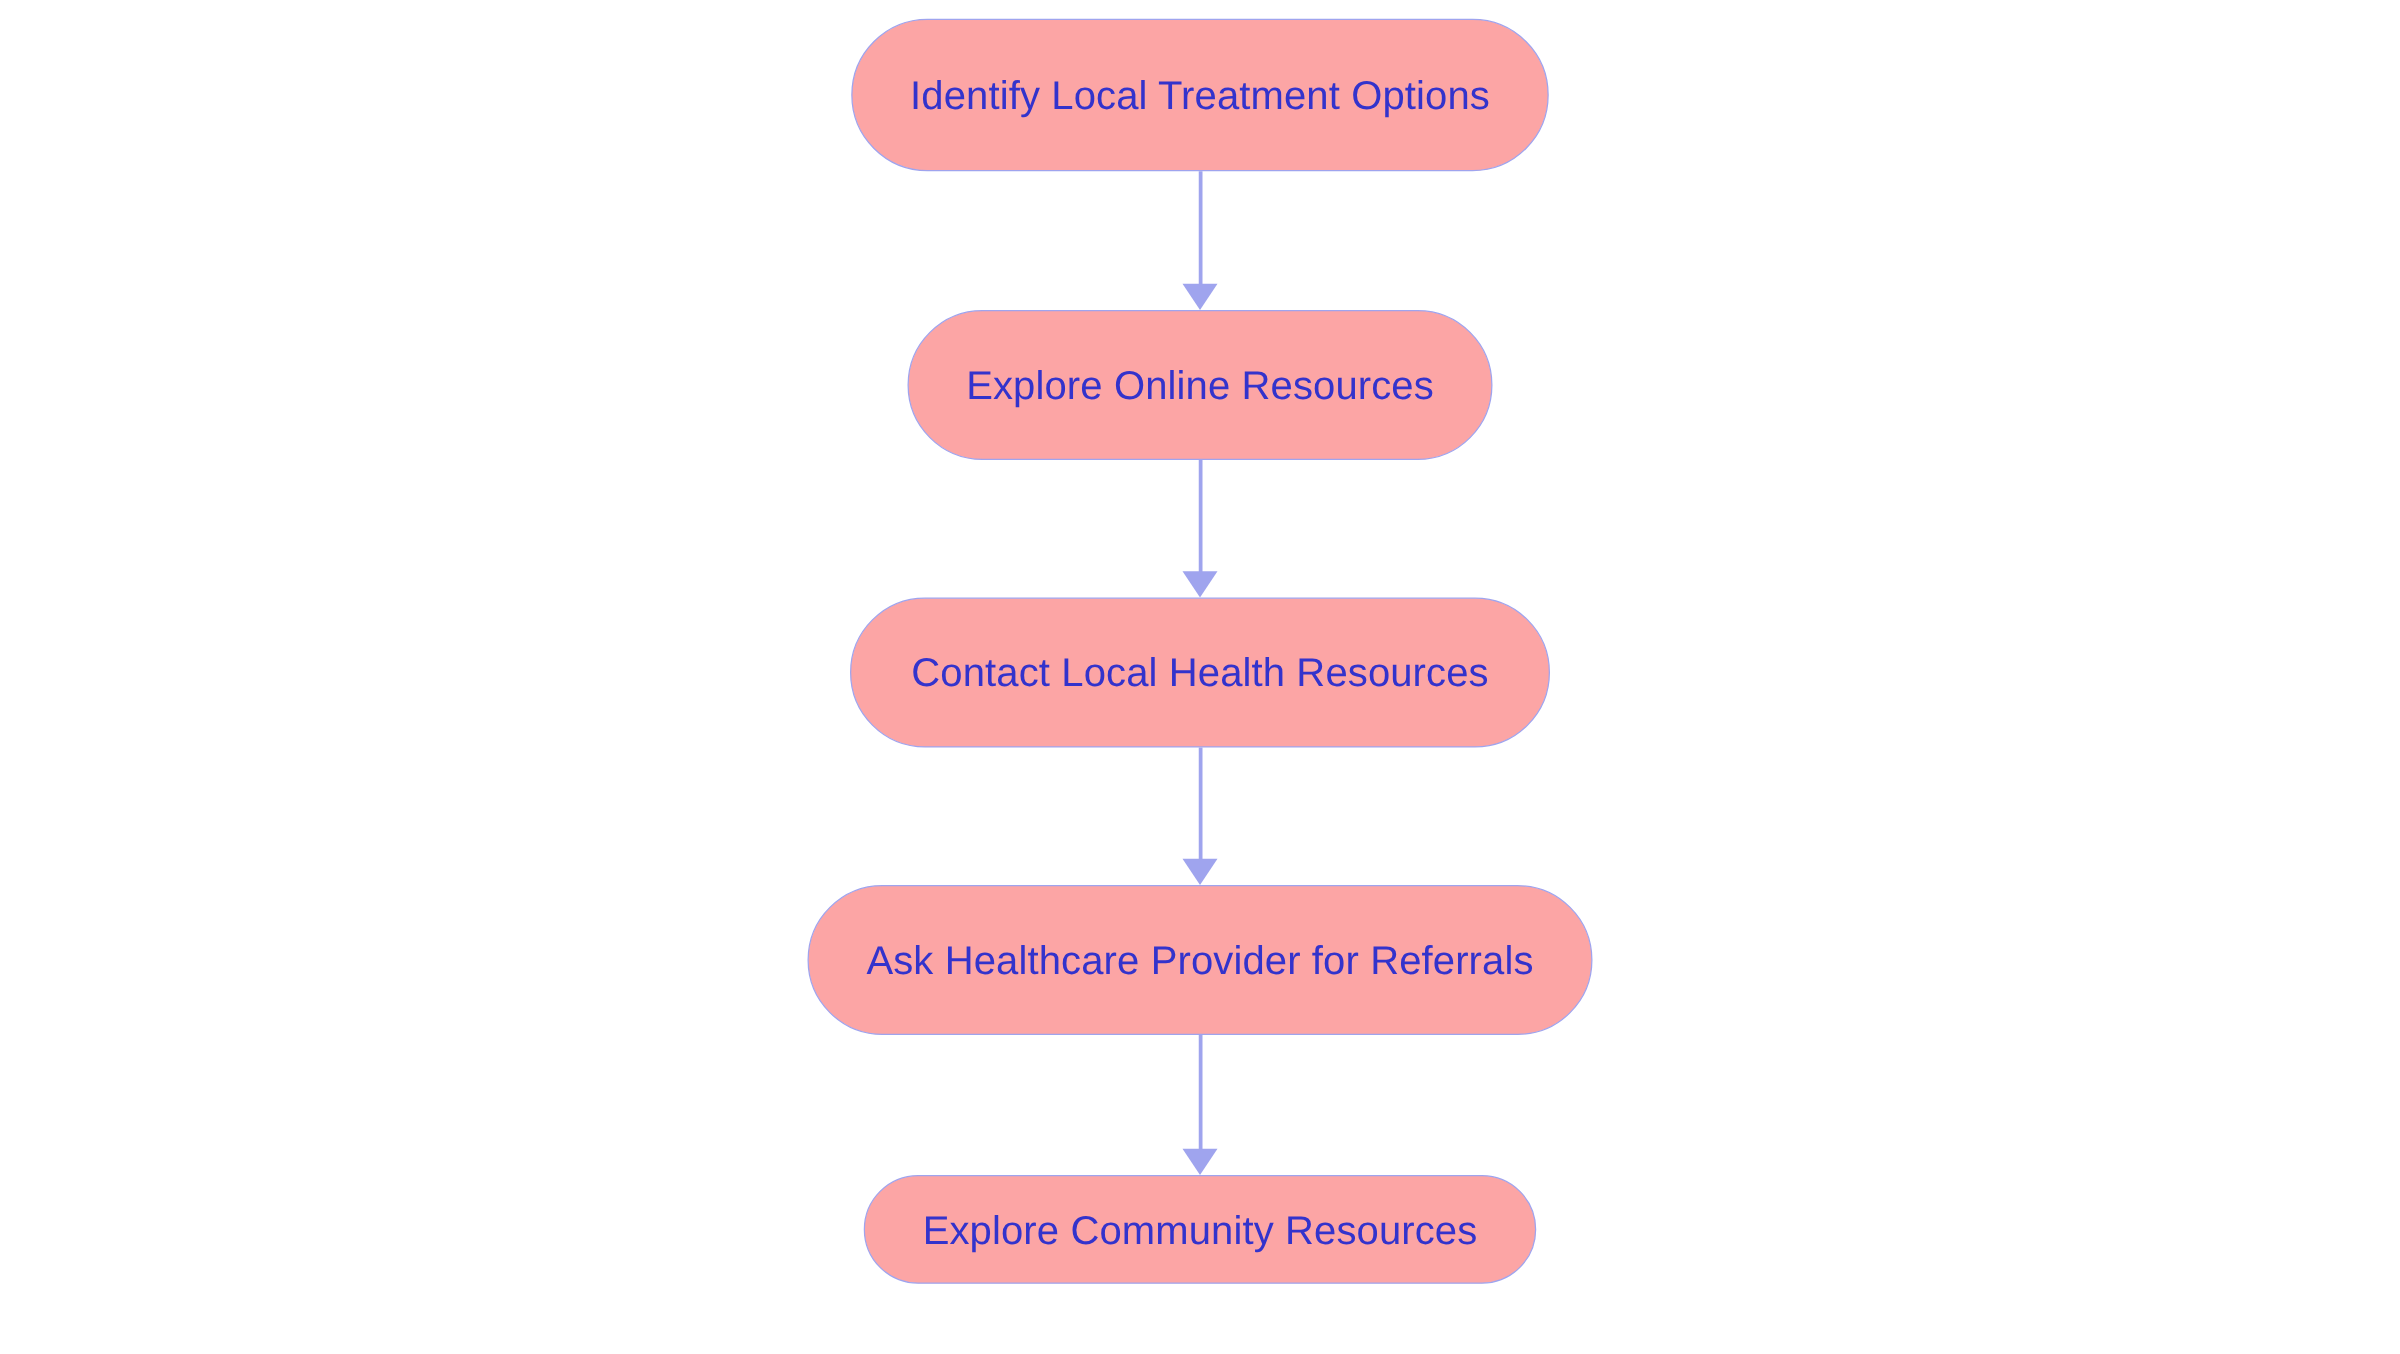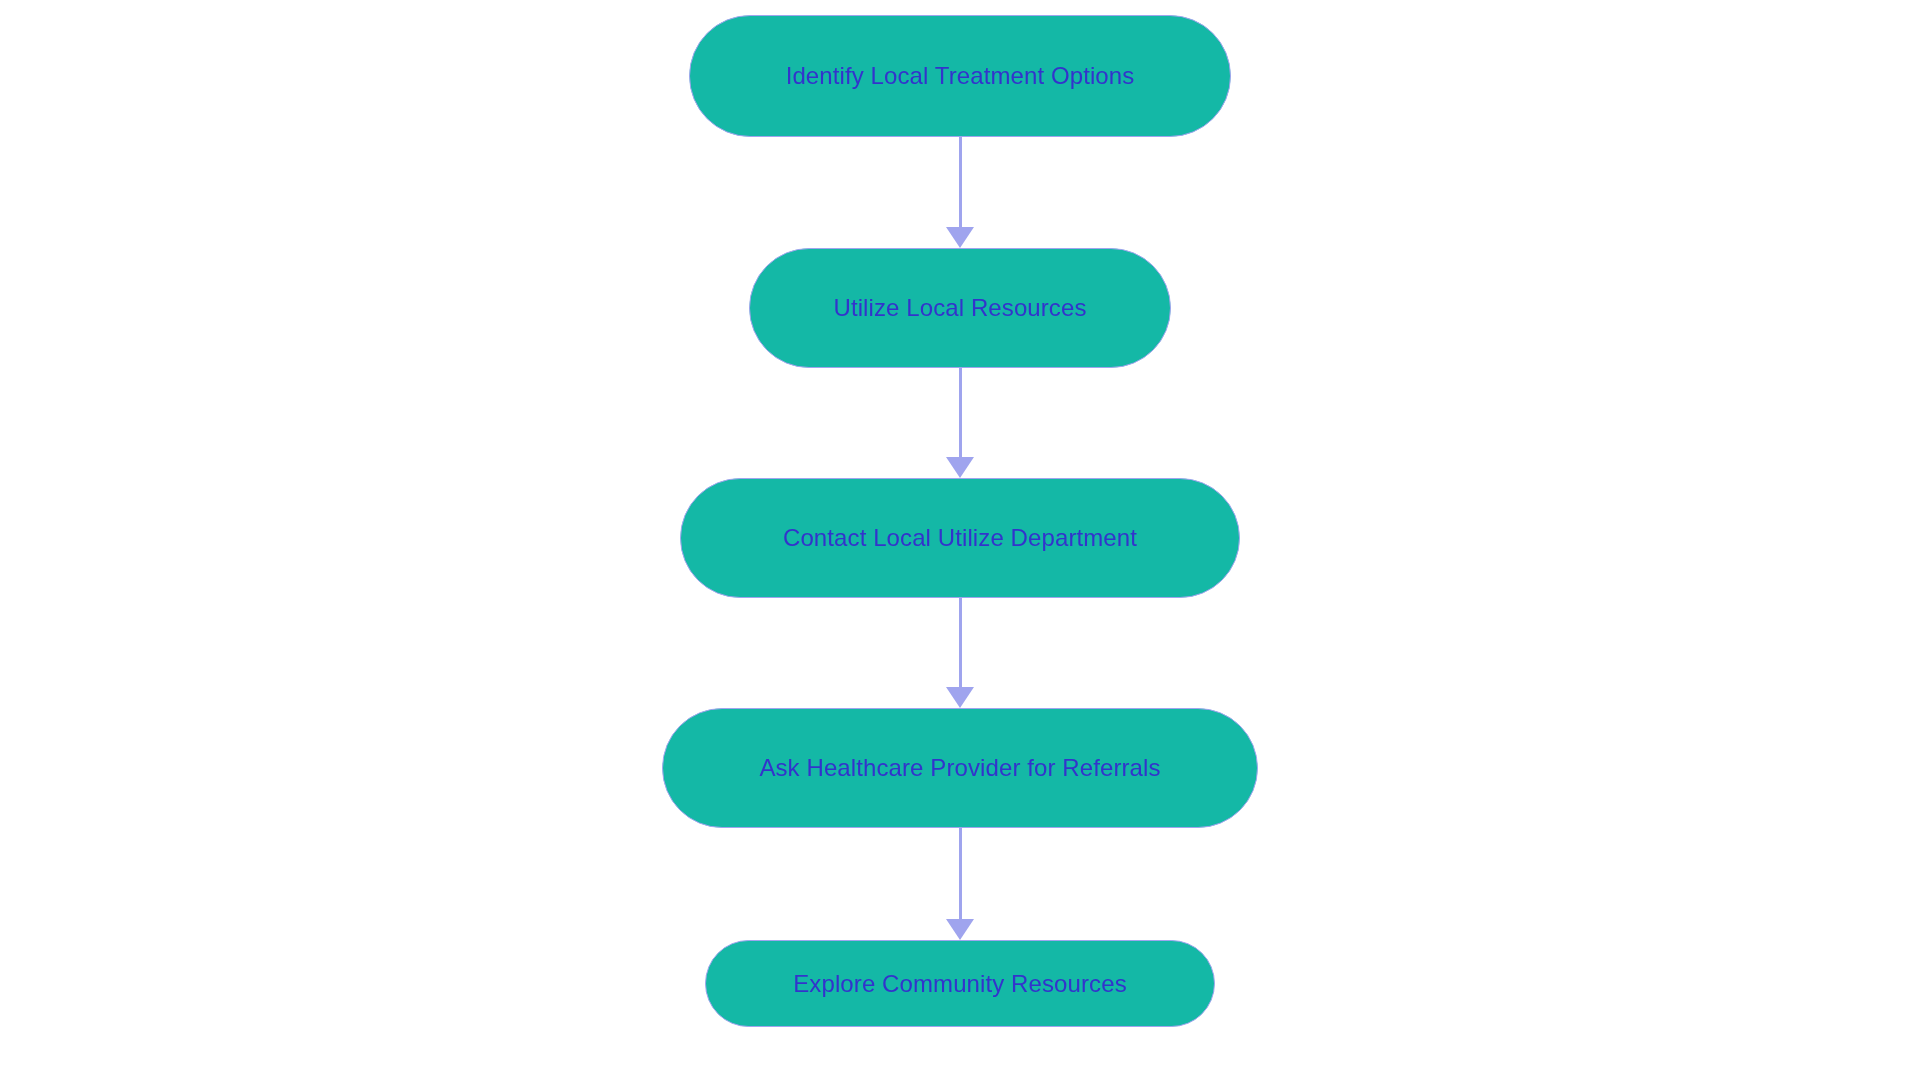--- a/index.html
+++ b/index.html
@@ -31,25 +31,25 @@
     flex-direction: column;
     align-items: center;
     justify-content: flex-start;
   }
 
   .node {
     box-sizing: border-box;
     display: flex;
     align-items: center;
     justify-content: center;
-    background: #14b8a6;
+    background: #fca5a5;
     border: 1.6px solid #9fa4ee;
     border-radius: 999px;
     color: #3333cc;
-    font-size: 24px;
+    font-size: 32px;
     font-weight: 400;
     letter-spacing: 0.1px;
     white-space: nowrap;
     padding: 0 46px;
     font-family: "Liberation Sans", sans-serif;
   }
 
   .node-label {
     display: block;
     line-height: 1;
@@ -103,30 +103,30 @@
     <div class="node node-0">
       <span class="node-label">Identify Local Treatment Options</span>
     </div>
 
     <div class="connector connector-0">
       <div class="connector-line"></div>
       <div class="connector-arrow"></div>
     </div>
 
     <div class="node node-1">
-      <span class="node-label">Utilize Local Resources</span>
+      <span class="node-label">Explore Online Resources</span>
     </div>
 
     <div class="connector connector-1">
       <div class="connector-line"></div>
       <div class="connector-arrow"></div>
     </div>
 
     <div class="node node-2">
-      <span class="node-label">Contact Local Utilize Department</span>
+      <span class="node-label">Contact Local Health Resources</span>
     </div>
 
     <div class="connector connector-2">
       <div class="connector-line"></div>
       <div class="connector-arrow"></div>
     </div>
 
     <div class="node node-3">
       <span class="node-label">Ask Healthcare Provider for Referrals</span>
     </div>

